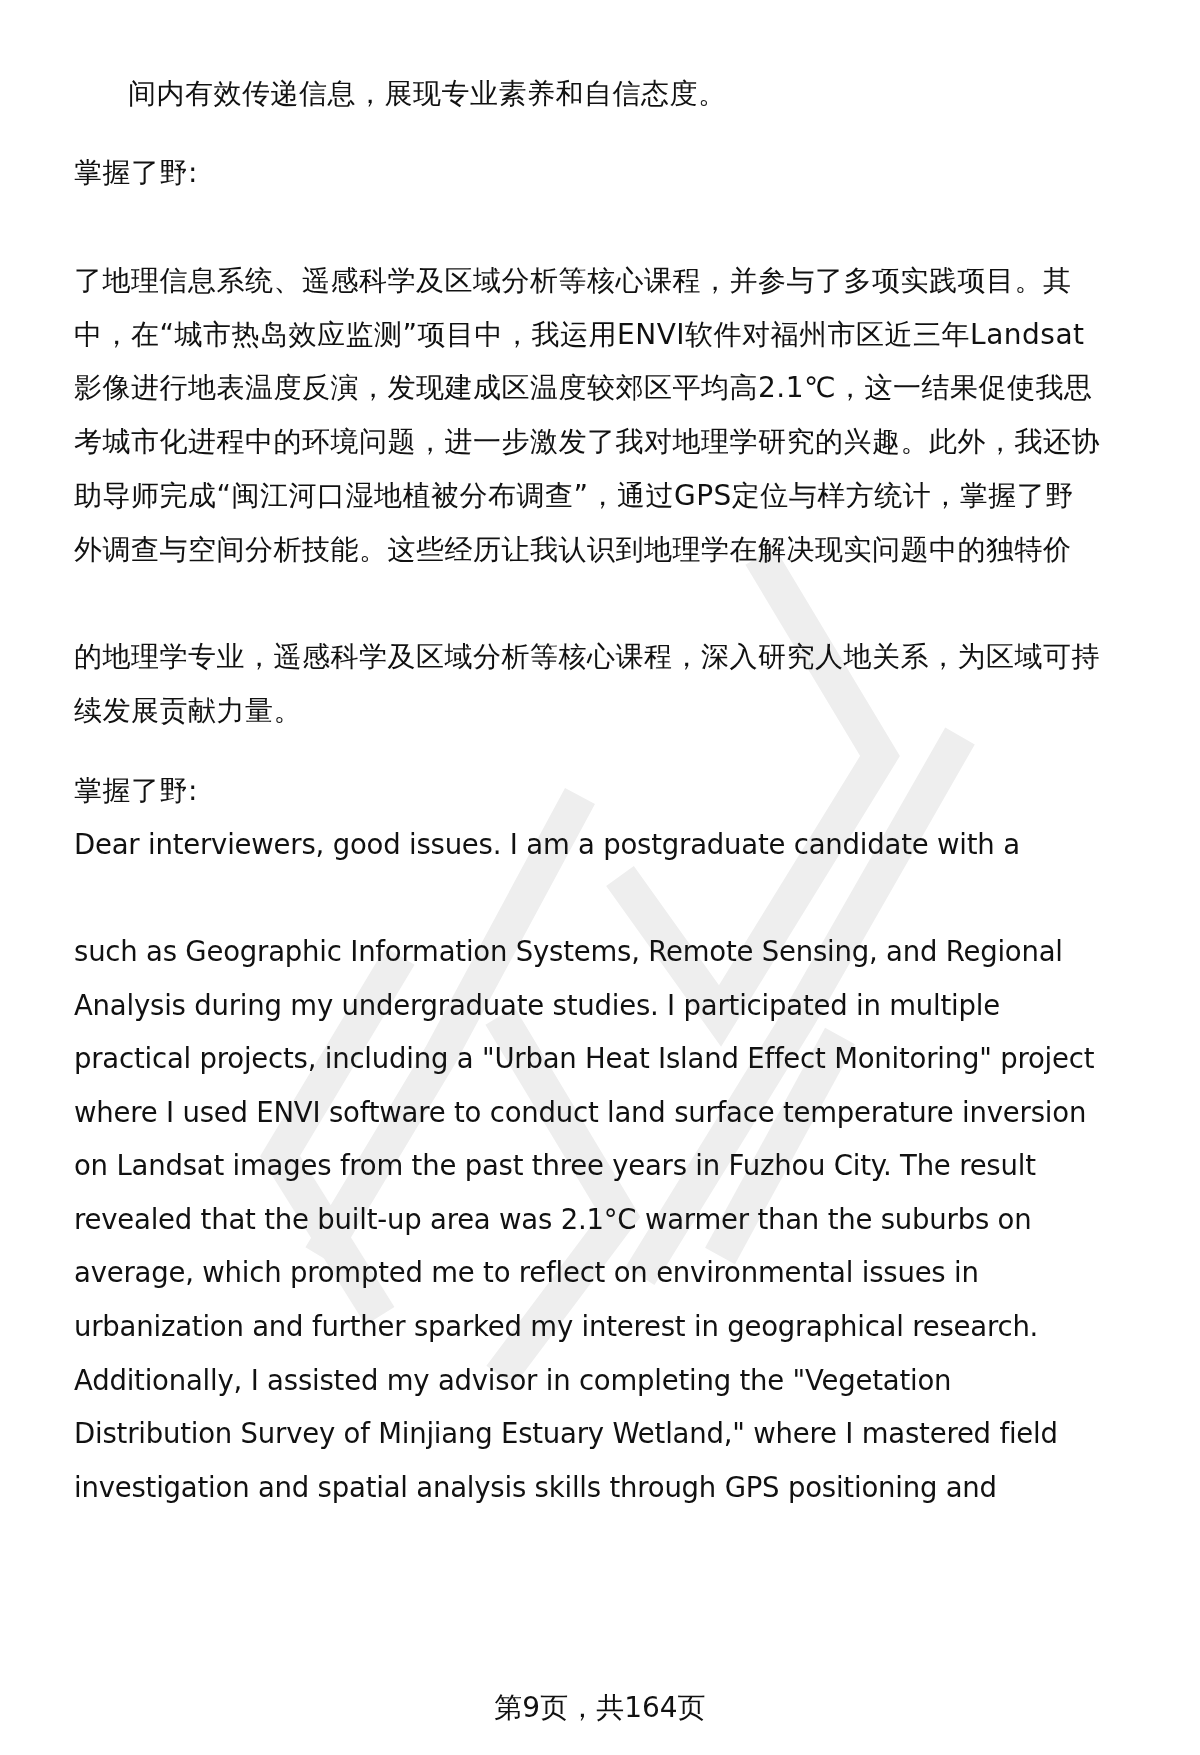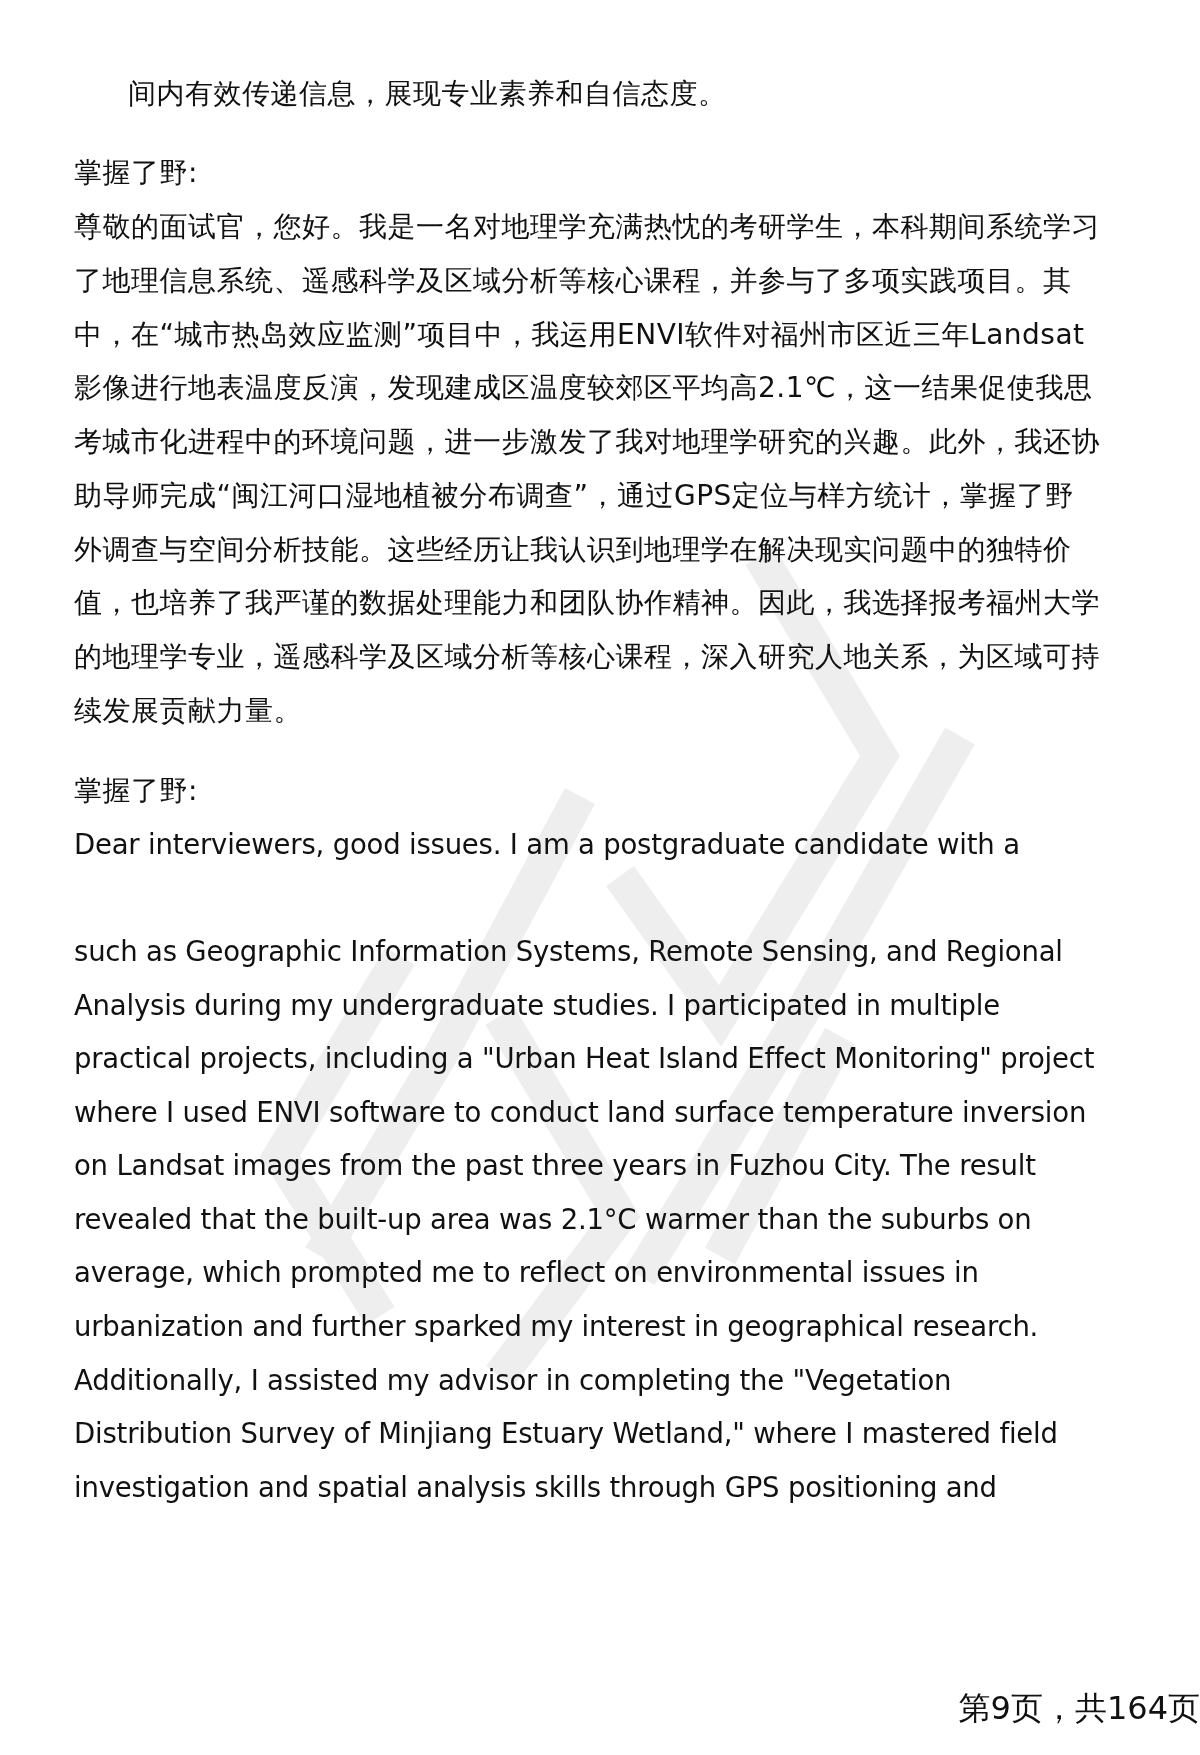--- a/index.html
+++ b/index.html
@@ -6,22 +6,22 @@
   body { width: 1200px; height: 1755px; position: relative; overflow: hidden;
          font-family: "DejaVu Sans", "Liberation Sans", sans-serif; color: #111111; }
   .page { position: absolute; left: 0; top: 16px; width: 987px; height: 1755px; }
   .watermark { position: absolute; left: 200px; top: 480px; width: 800px; height: 900px;
                pointer-events: none; }
   .line { position: absolute; left: 74px; font-size: 27px; line-height: 40px; white-space: nowrap;
           letter-spacing: 0px; }
   .cn { font-size: 28px; letter-spacing: 0.5px; }
   .en { font-size: 27.5px; letter-spacing: -0.2px; }
   .indent { left: 128px; }
-  .footer { position: absolute; top: 1672px; left: 0; width: 1200px; text-align: right;
-            font-size: 32px; line-height: 40px; }
+  .footer { position: absolute; top: 1672px; left: 0; width: 1200px; text-align: center;
+            font-size: 28px; line-height: 40px; }
 </style>
 </head>
 <body>
 
 <div class="page">
 
   <svg class="watermark" viewBox="0 0 800 900">
     <g fill="none" stroke="#eeeeee" stroke-width="34" stroke-linejoin="miter">
       <polyline points="560,60 680,260 520,520 420,380"></polyline>
       <polyline points="760,240 600,520 440,780"></polyline>
@@ -29,28 +29,26 @@
       <polyline points="300,520 420,720 300,880"></polyline>
       <polyline points="180,820 80,660 200,460"></polyline>
       <polyline points="640,540 520,760"></polyline>
     </g>
   </svg>
 
   <div class="line cn indent" style="top:58px">间内有效传递信息，展现专业素养和自信态度。</div>
 
   <div class="line cn" style="top:137px">掌握了野:</div>
 
-  <div class="line cn" style="top:191px">尊敬的面试官，您好。我是一名对地理学充满热忱的考研学生，本科期间系统学习</div>
   <div class="line cn" style="top:245px">了地理信息系统、遥感科学及区域分析等核心课程，并参与了多项实践项目。其</div>
   <div class="line cn" style="top:299px">中，在“城市热岛效应监测”项目中，我运用ENVI软件对福州市区近三年Landsat</div>
   <div class="line cn" style="top:352px">影像进行地表温度反演，发现建成区温度较郊区平均高2.1℃，这一结果促使我思</div>
   <div class="line cn" style="top:406px">考城市化进程中的环境问题，进一步激发了我对地理学研究的兴趣。此外，我还协</div>
   <div class="line cn" style="top:460px">助导师完成“闽江河口湿地植被分布调查”，通过GPS定位与样方统计，掌握了野</div>
   <div class="line cn" style="top:514px">外调查与空间分析技能。这些经历让我认识到地理学在解决现实问题中的独特价</div>
-  <div class="line cn" style="top:567px">值，也培养了我严谨的数据处理能力和团队协作精神。因此，我选择报考福州大学</div>
   <div class="line cn" style="top:621px">的地理学专业，遥感科学及区域分析等核心课程，深入研究人地关系，为区域可持</div>
   <div class="line cn" style="top:675px">续发展贡献力量。</div>
 
   <div class="line cn" style="top:755px">掌握了野:</div>
 
   <div class="line en" style="top:808px">Dear interviewers, good issues. I am a postgraduate candidate with a</div>
   <div class="line en" style="top:915px">such as Geographic Information Systems, Remote Sensing, and Regional</div>
   <div class="line en" style="top:969px">Analysis during my undergraduate studies. I participated in multiple</div>
   <div class="line en" style="top:1022px">practical projects, including a "Urban Heat Island Effect Monitoring" project</div>
   <div class="line en" style="top:1076px">where I used ENVI software to conduct land surface temperature inversion</div>

